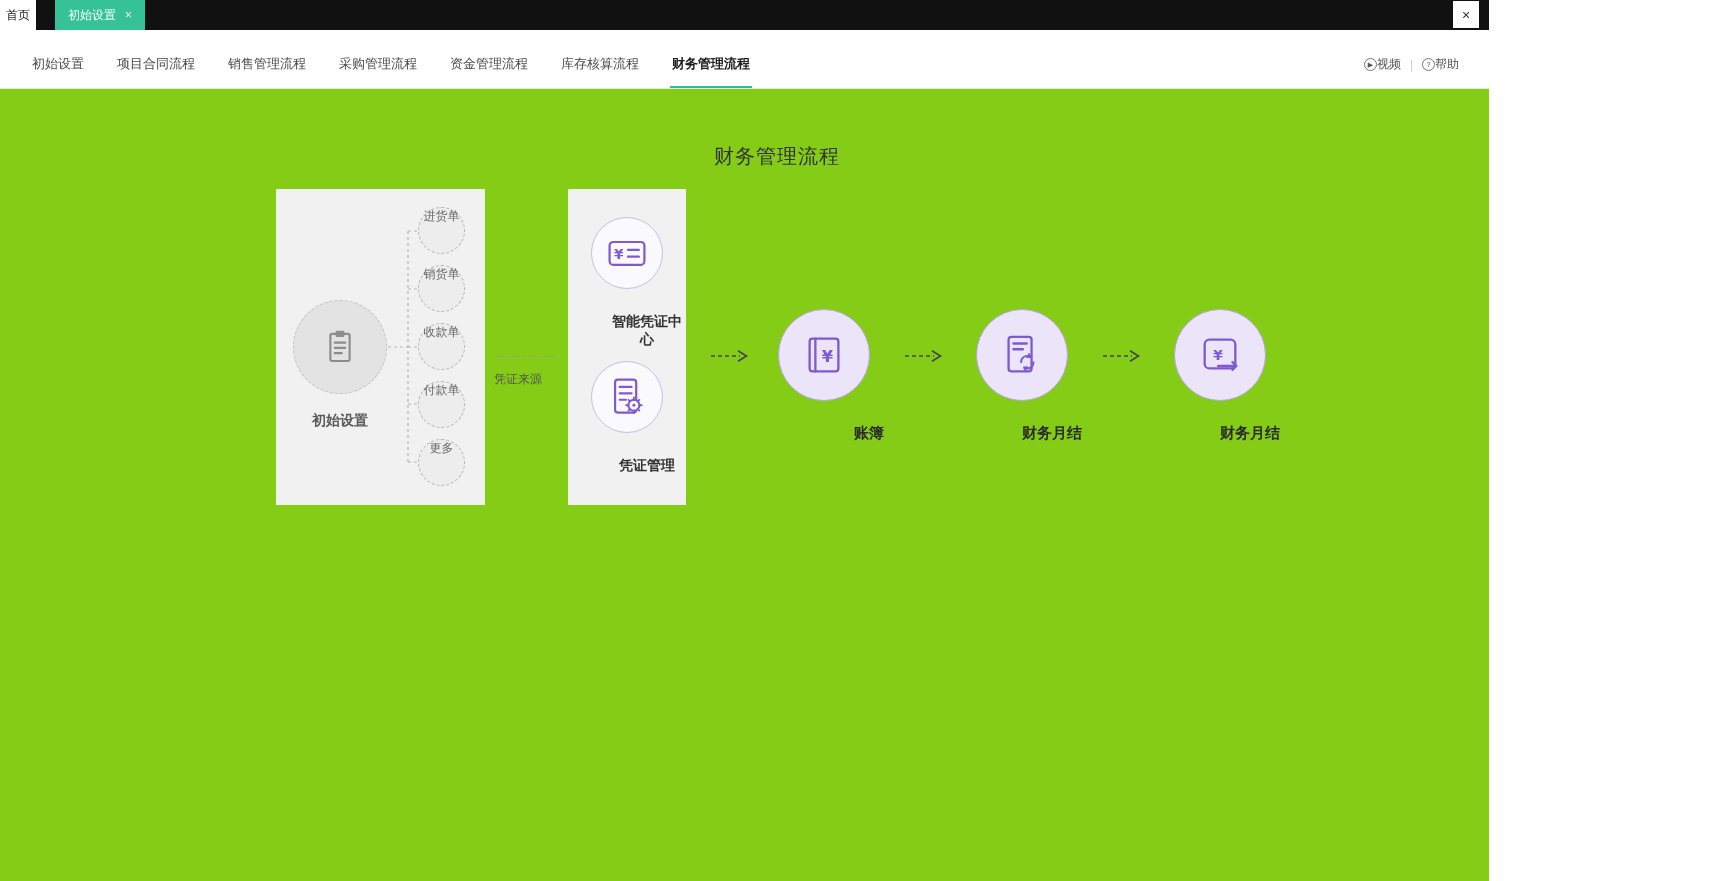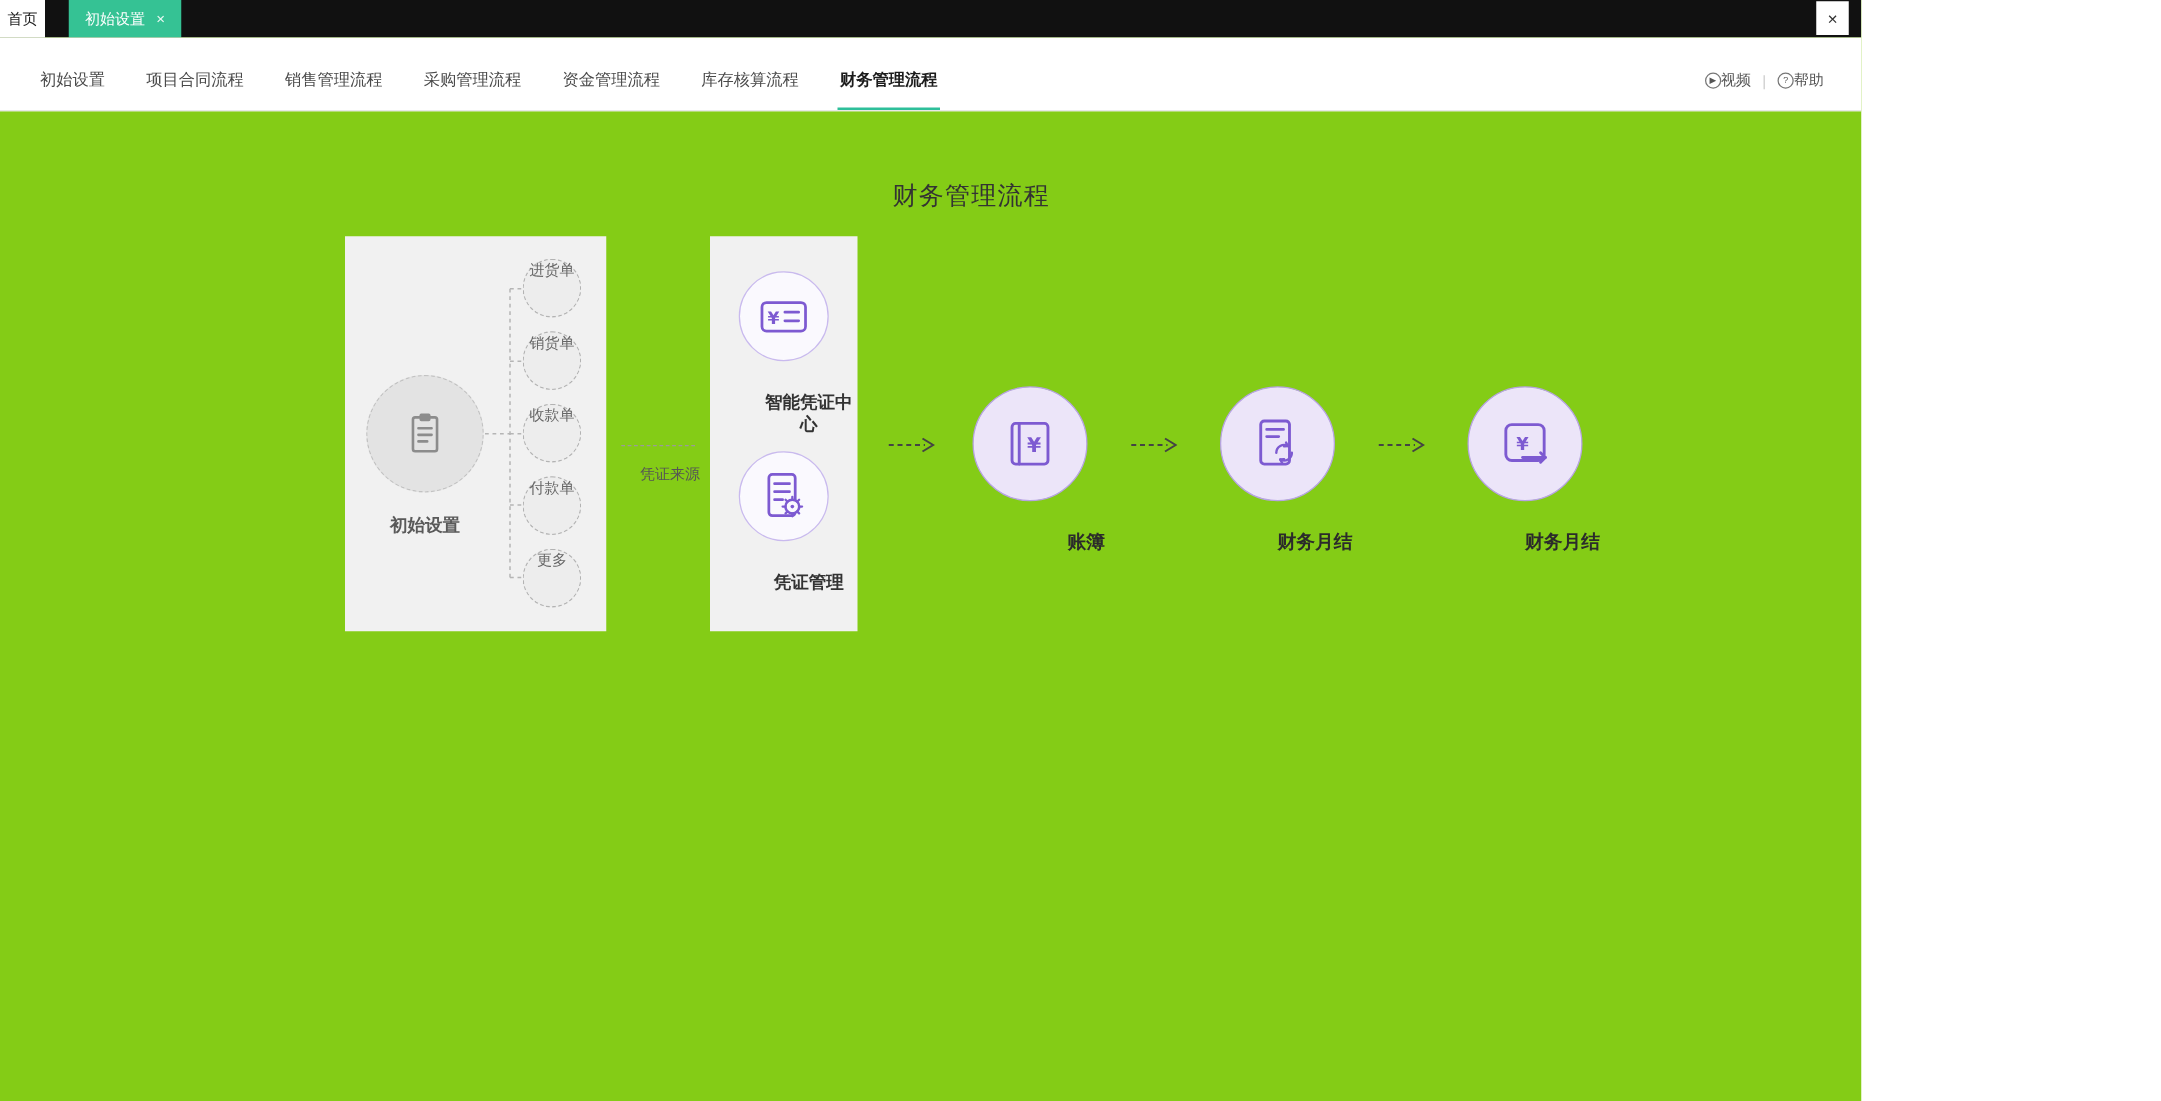--- a/index.html
+++ b/index.html
@@ -40,21 +40,21 @@
   .hub-circle { position:absolute; left:17px; top:111px; width:94px; height:94px; border-radius:50%;
                 background:#e3e3e3; border:1px dashed #c2c2c2; display:flex; align-items:center; justify-content:center; }
   .hub-label { position:absolute; left:14px; top:223px; width:100px; text-align:center;
                font-size:14px; font-weight:600; color:#595959; }
   .sat { position:absolute; left:142px; width:47px; height:47px; border-radius:50%; background:#ededed;
          border:1px dashed #b3b3b3; display:flex; justify-content:center;
          font-size:12px; color:#666; }
 
   
   .link-line { position:absolute; left:497px; top:356px; width:59px; border-top:1px dashed #9a9a9a; }
-  .link-label { position:absolute; left:494px; top:371px; width:66px; text-align:right; font-size:12px; color:#555; }
+  .link-label { position:absolute; left:494px; top:371px; width:66px; text-align:left; font-size:12px; color:#555; }
 
   
   .panel-voucher { left:568px; top:189px; width:118px; height:316px; }
   .vcircle { position:absolute; left:23px; width:72px; height:72px; border-radius:50%;
              background:#faf9fe; border:1px solid #c9baee; display:flex; align-items:center; justify-content:center; }
   .vlabel { position:absolute; left:0; width:118px; text-align:center; font-size:14px; font-weight:bold; color:#333;padding-left:40px; }
 
   
   .node { position:absolute; top:309px; width:92px; height:92px; border-radius:50%;
           background:#ece5f9; border:1px solid #b7a3e3; display:flex; align-items:center; justify-content:center; }

